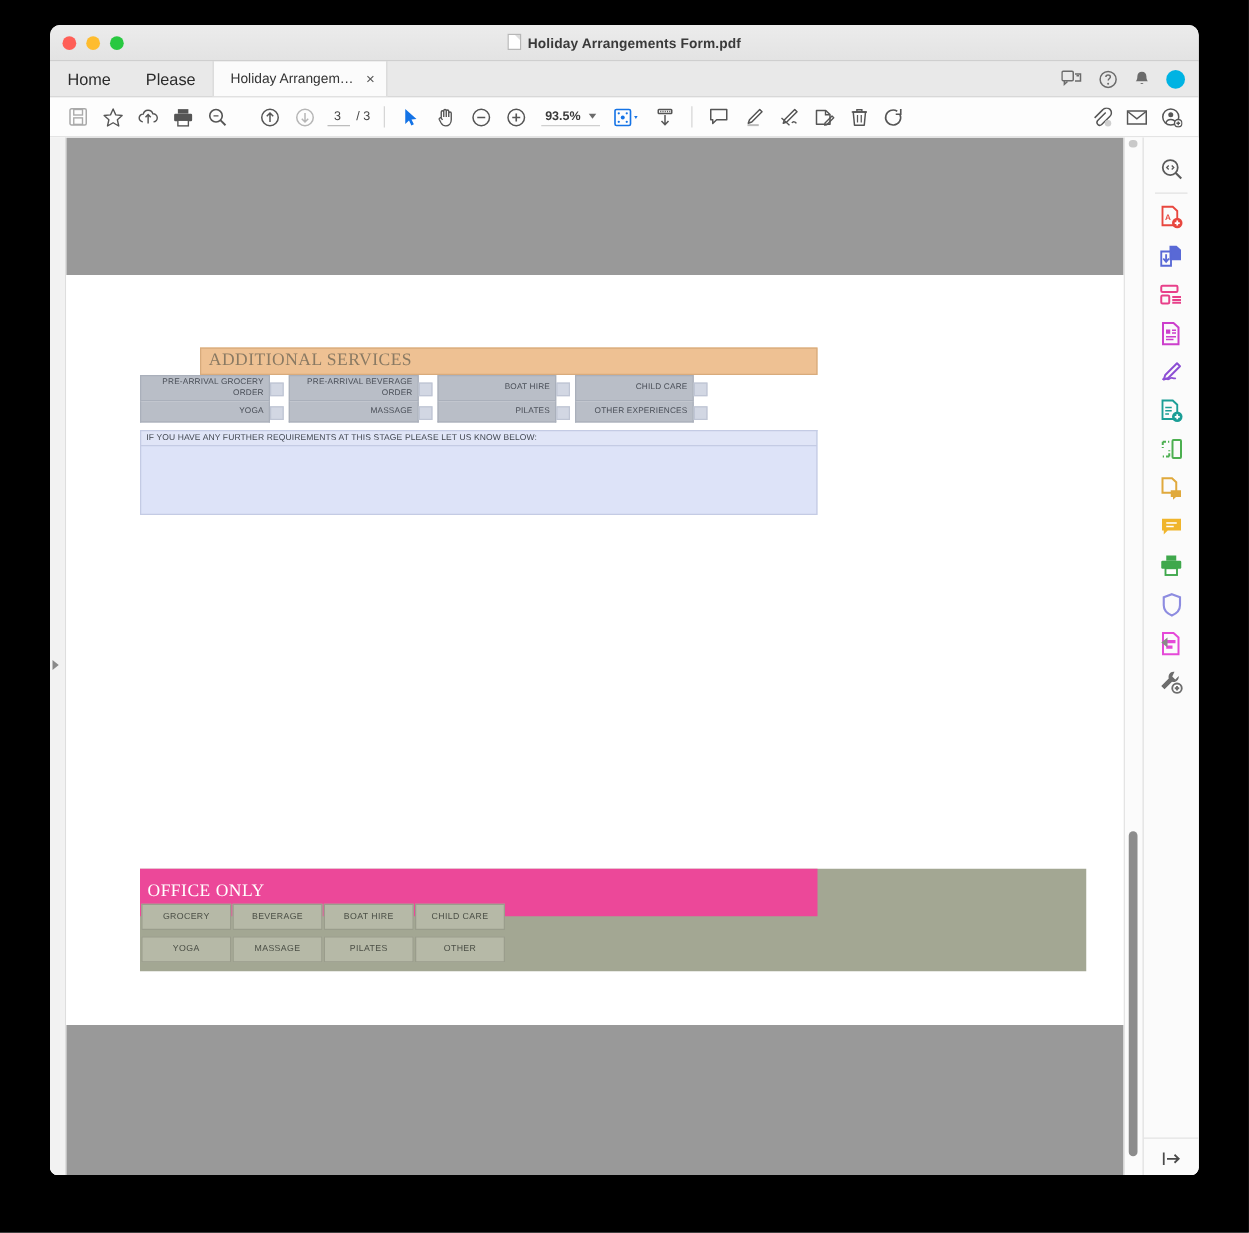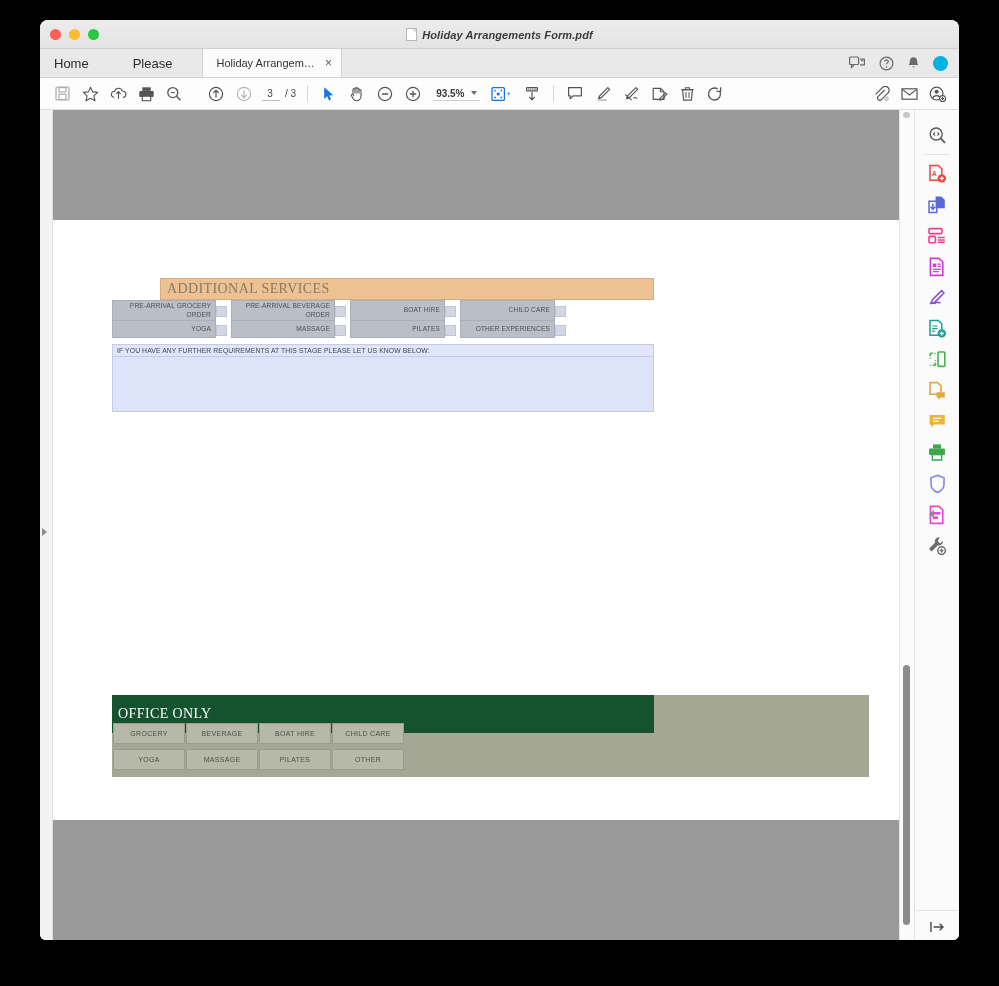--- a/index.html
+++ b/index.html
@@ -43,21 +43,20 @@
   .dot.green { background: #28c840; }
   .title-center {
     position: absolute;
     left: 0; right: 0;
     text-align: center;
     font-size: 11px;
     font-weight: bold;
     color: #3a3a3a;
     letter-spacing: 0.1px;
     pointer-events: none;
-    font-style: italic;
   }
   .title-doc-icon {
     display: inline-block;
     width: 9px; height: 11px;
     background: #fff;
     border: 1px solid #b7b7b7;
     vertical-align: -2px;
     margin-right: 5px;
     position: relative;
   }
@@ -70,21 +69,20 @@
   }
 
   
   .tabbar {
     height: 28px;
     background: #e9e9e9;
     border-bottom: 1px solid #d2d2d2;
     display: flex;
     align-items: stretch;
     font-size: 12px;
-    gap: 16px;
   }
   .navbtn {
     display: flex; align-items: center;
     padding: 0 14px;
     color: #2b2b2b;
     font-size: 13px;
     cursor: default;
   }
   .doc-tab {
     display: flex; align-items: center;
@@ -265,21 +263,21 @@
     left: 0; top: 0;
     width: 757px;
     height: 82px;
     background: #a3a793;
   }
   .office-band {
     position: absolute;
     left: 0; top: 0;
     width: 542px;
     height: 38px;
-    background: #14532d;
+    background: #ec4899;
     display: flex;
     align-items: center;
     padding-left: 6px;
     box-sizing: border-box;
   }
   .office-title {
     font-family: "Liberation Serif", serif;
     font-size: 14px;
     color: #ffffff;
     letter-spacing: 0.4px;

